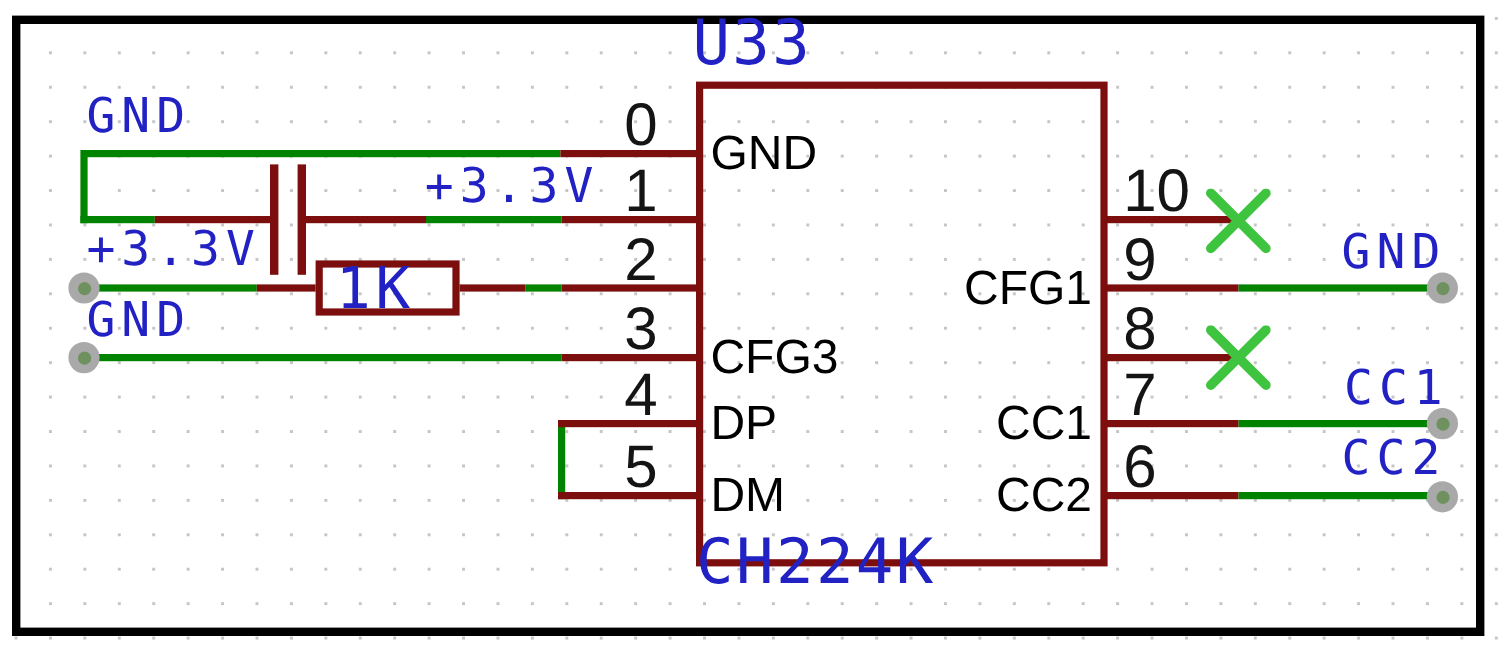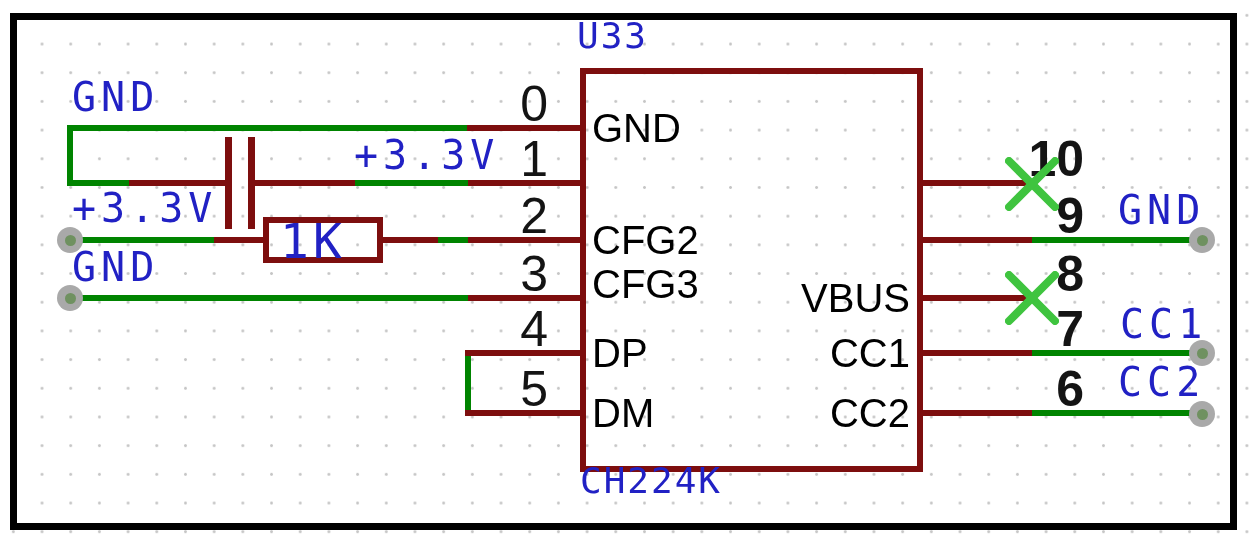--- a/index.html
+++ b/index.html
@@ -30,34 +30,34 @@
     position:absolute;left:263px;top:217px;width:120px;height:46px;
     border:6px solid #7d0e0e;box-sizing:border-box;background:transparent;
   }
   .cap-plate{position:absolute;width:7px;height:92px;top:137px;background:#7d0e0e;}
   
   .pin-num{
     position:absolute;width:148px;font-size:50px;line-height:46px;
     color:#141414;white-space:nowrap;
   }
   .pn-left{left:400px;text-align:right;}
-  .pn-right{left:936px;text-align:right;font-weight:bold;}
+  .pn-right{left:936px;text-align:left;}
   .pin-name{
     position:absolute;font-size:40px;line-height:48px;color:#000;
     white-space:nowrap;
   }
   .nm-left{left:592px;width:300px;text-align:left;}
   .nm-right{left:590px;width:320px;text-align:right;}
   
   .lbl{
     position:absolute;font-family:"DejaVu Sans Mono",monospace;
     font-size:40px;line-height:40px;letter-spacing:5px;
     color:#2121c4;white-space:nowrap;
   }
-  .lbl-lg{font-size:36px;line-height:46px;letter-spacing:2px;}
+  .lbl-lg{font-size:52px;line-height:46px;letter-spacing:2px;}
   
   .endpoint{
     position:absolute;width:26px;height:26px;border-radius:50%;
     background:#a9a9a9;display:flex;align-items:center;justify-content:center;
   }
   .endpoint .dot{width:11px;height:11px;border-radius:50%;background:#6f9160;}
   
   .ncx{position:absolute;width:54px;height:54px;}
 </style>
 </head>
@@ -96,42 +96,41 @@
   <div class="wire w-red" style="left:920px;top:410px;width:112px;height:6px"></div>
 
   <div class="cap-plate" style="left:225px"></div>
   <div class="cap-plate" style="left:248px"></div>
 
   <div class="res-body"></div>
   <div class="lbl lbl-lg" style="left:280px;top:218px;font-size:48px;letter-spacing:4px">1K</div>
 
   <div class="ic-body"></div>
   <div class="lbl lbl-lg" style="left:577px;top:13px">U33</div>
-  <div class="lbl lbl-lg" style="left:580px;top:458px">CH224K</div>
+  <div class="lbl lbl-lg" style="left:580px;top:446px">CH224K</div>
 
   <div class="pin-num pn-left" style="top:81px">0</div>
   <div class="pin-num pn-left" style="top:136px">1</div>
   <div class="pin-num pn-left" style="top:193px">2</div>
   <div class="pin-num pn-left" style="top:251px">3</div>
   <div class="pin-num pn-left" style="top:306px">4</div>
   <div class="pin-num pn-left" style="top:366px">5</div>
 
   <div class="pin-name nm-left" style="top:104px">GND</div>
-  <div class="pin-name nm-left" style="top:216px">CFG2</div>
-  <div class="pin-name nm-left" style="top:260px">CFG3</div>
+  <div class="pin-name nm-left" style="top:274px">CFG3</div>
   <div class="pin-name nm-left" style="top:389px">DM</div>
   <div class="pin-name nm-left" style="top:329px">DP</div>
 
   <div class="pin-num pn-right" style="top:136px">10</div>
   <div class="pin-num pn-right" style="top:193px">9</div>
   <div class="pin-num pn-right" style="top:251px">8</div>
   <div class="pin-num pn-right" style="top:306px">7</div>
   <div class="pin-num pn-right" style="top:366px">6</div>
 
-  <div class="pin-name nm-right" style="top:274px">VBUS</div>
+  <div class="pin-name nm-right" style="top:216px">CFG1</div>
   <div class="pin-name nm-right" style="top:329px">CC1</div>
   <div class="pin-name nm-right" style="top:389px">CC2</div>
 
   <div class="ncx" style="left:1005px;top:157px">
     <svg width="54" height="54">
         <line x1="4" y1="4" x2="50" y2="50" stroke="#3fc43f" stroke-width="8" stroke-linecap="round"></line>
         <line x1="50" y1="4" x2="4" y2="50" stroke="#3fc43f" stroke-width="8" stroke-linecap="round"></line>
       </svg>
   </div>
   <div class="ncx" style="left:1005px;top:271px">

